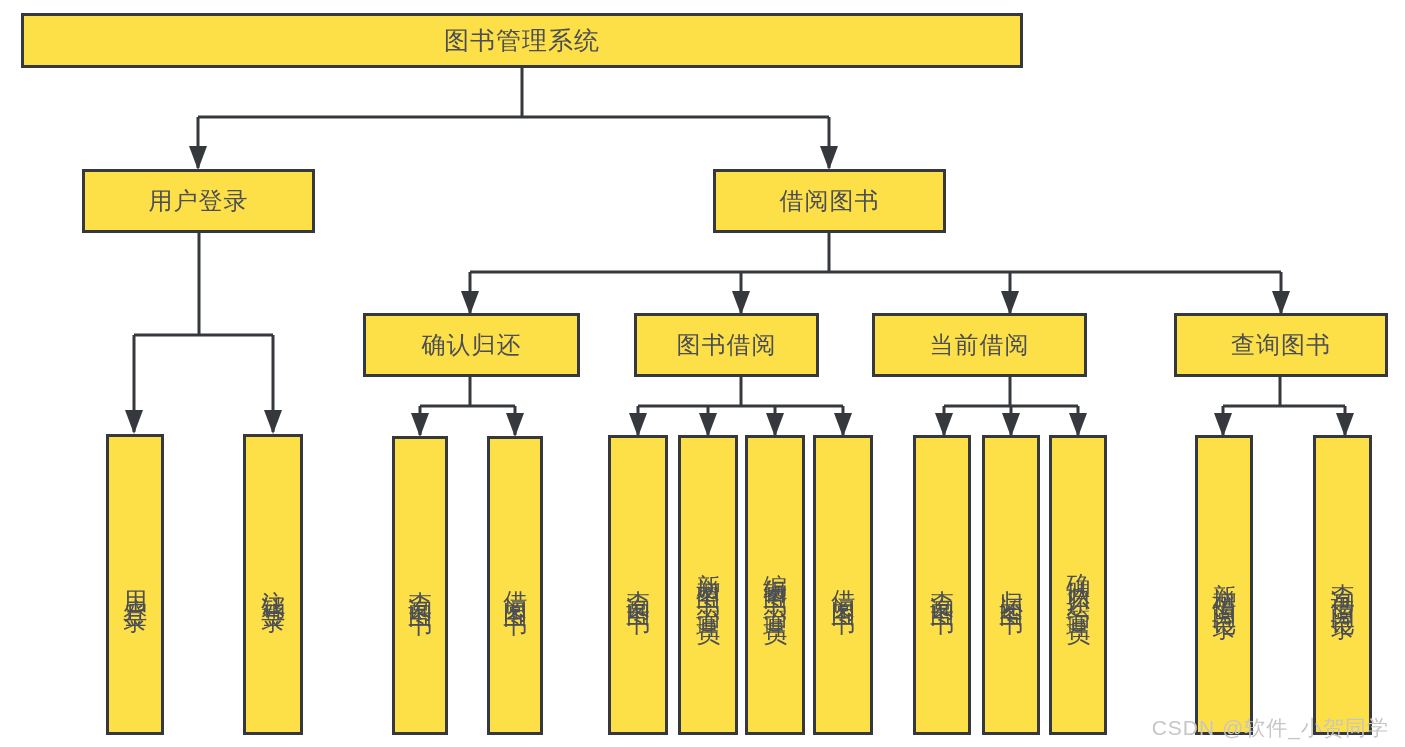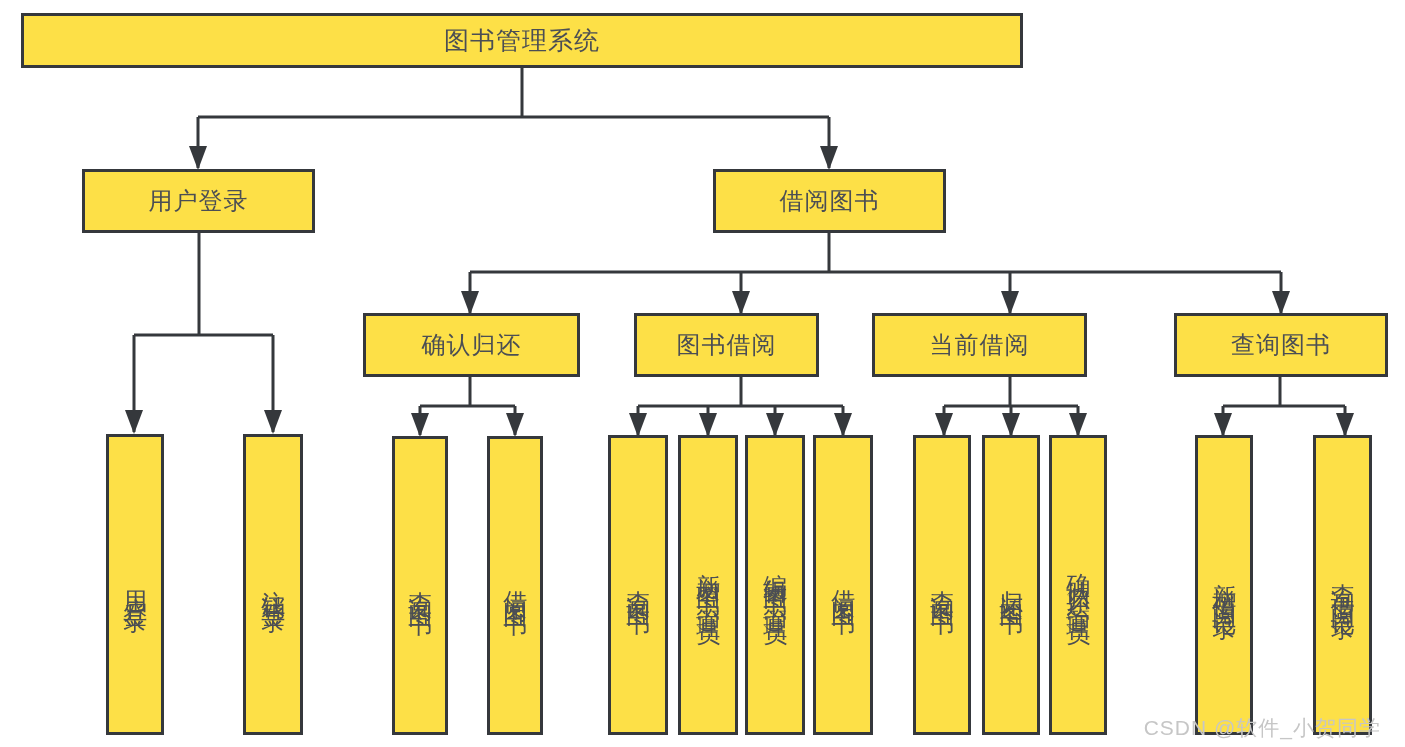--- a/index.html
+++ b/index.html
@@ -47,21 +47,21 @@
   .vtext {
     writing-mode: vertical-rl;
     text-orientation: mixed;
     font-size: 24px;
     letter-spacing: 7px;
     line-height: 1.1;
     white-space: nowrap;
   }
   .watermark {
     position: absolute;
-    right: 24px;
+    right: 16px;
     bottom: 5px;
     font-size: 21px;
     color: #c6c6c6;
     letter-spacing: 1px;
     z-index: 3;
     white-space: nowrap;
   }
 </style>
 </head>
 <body>

